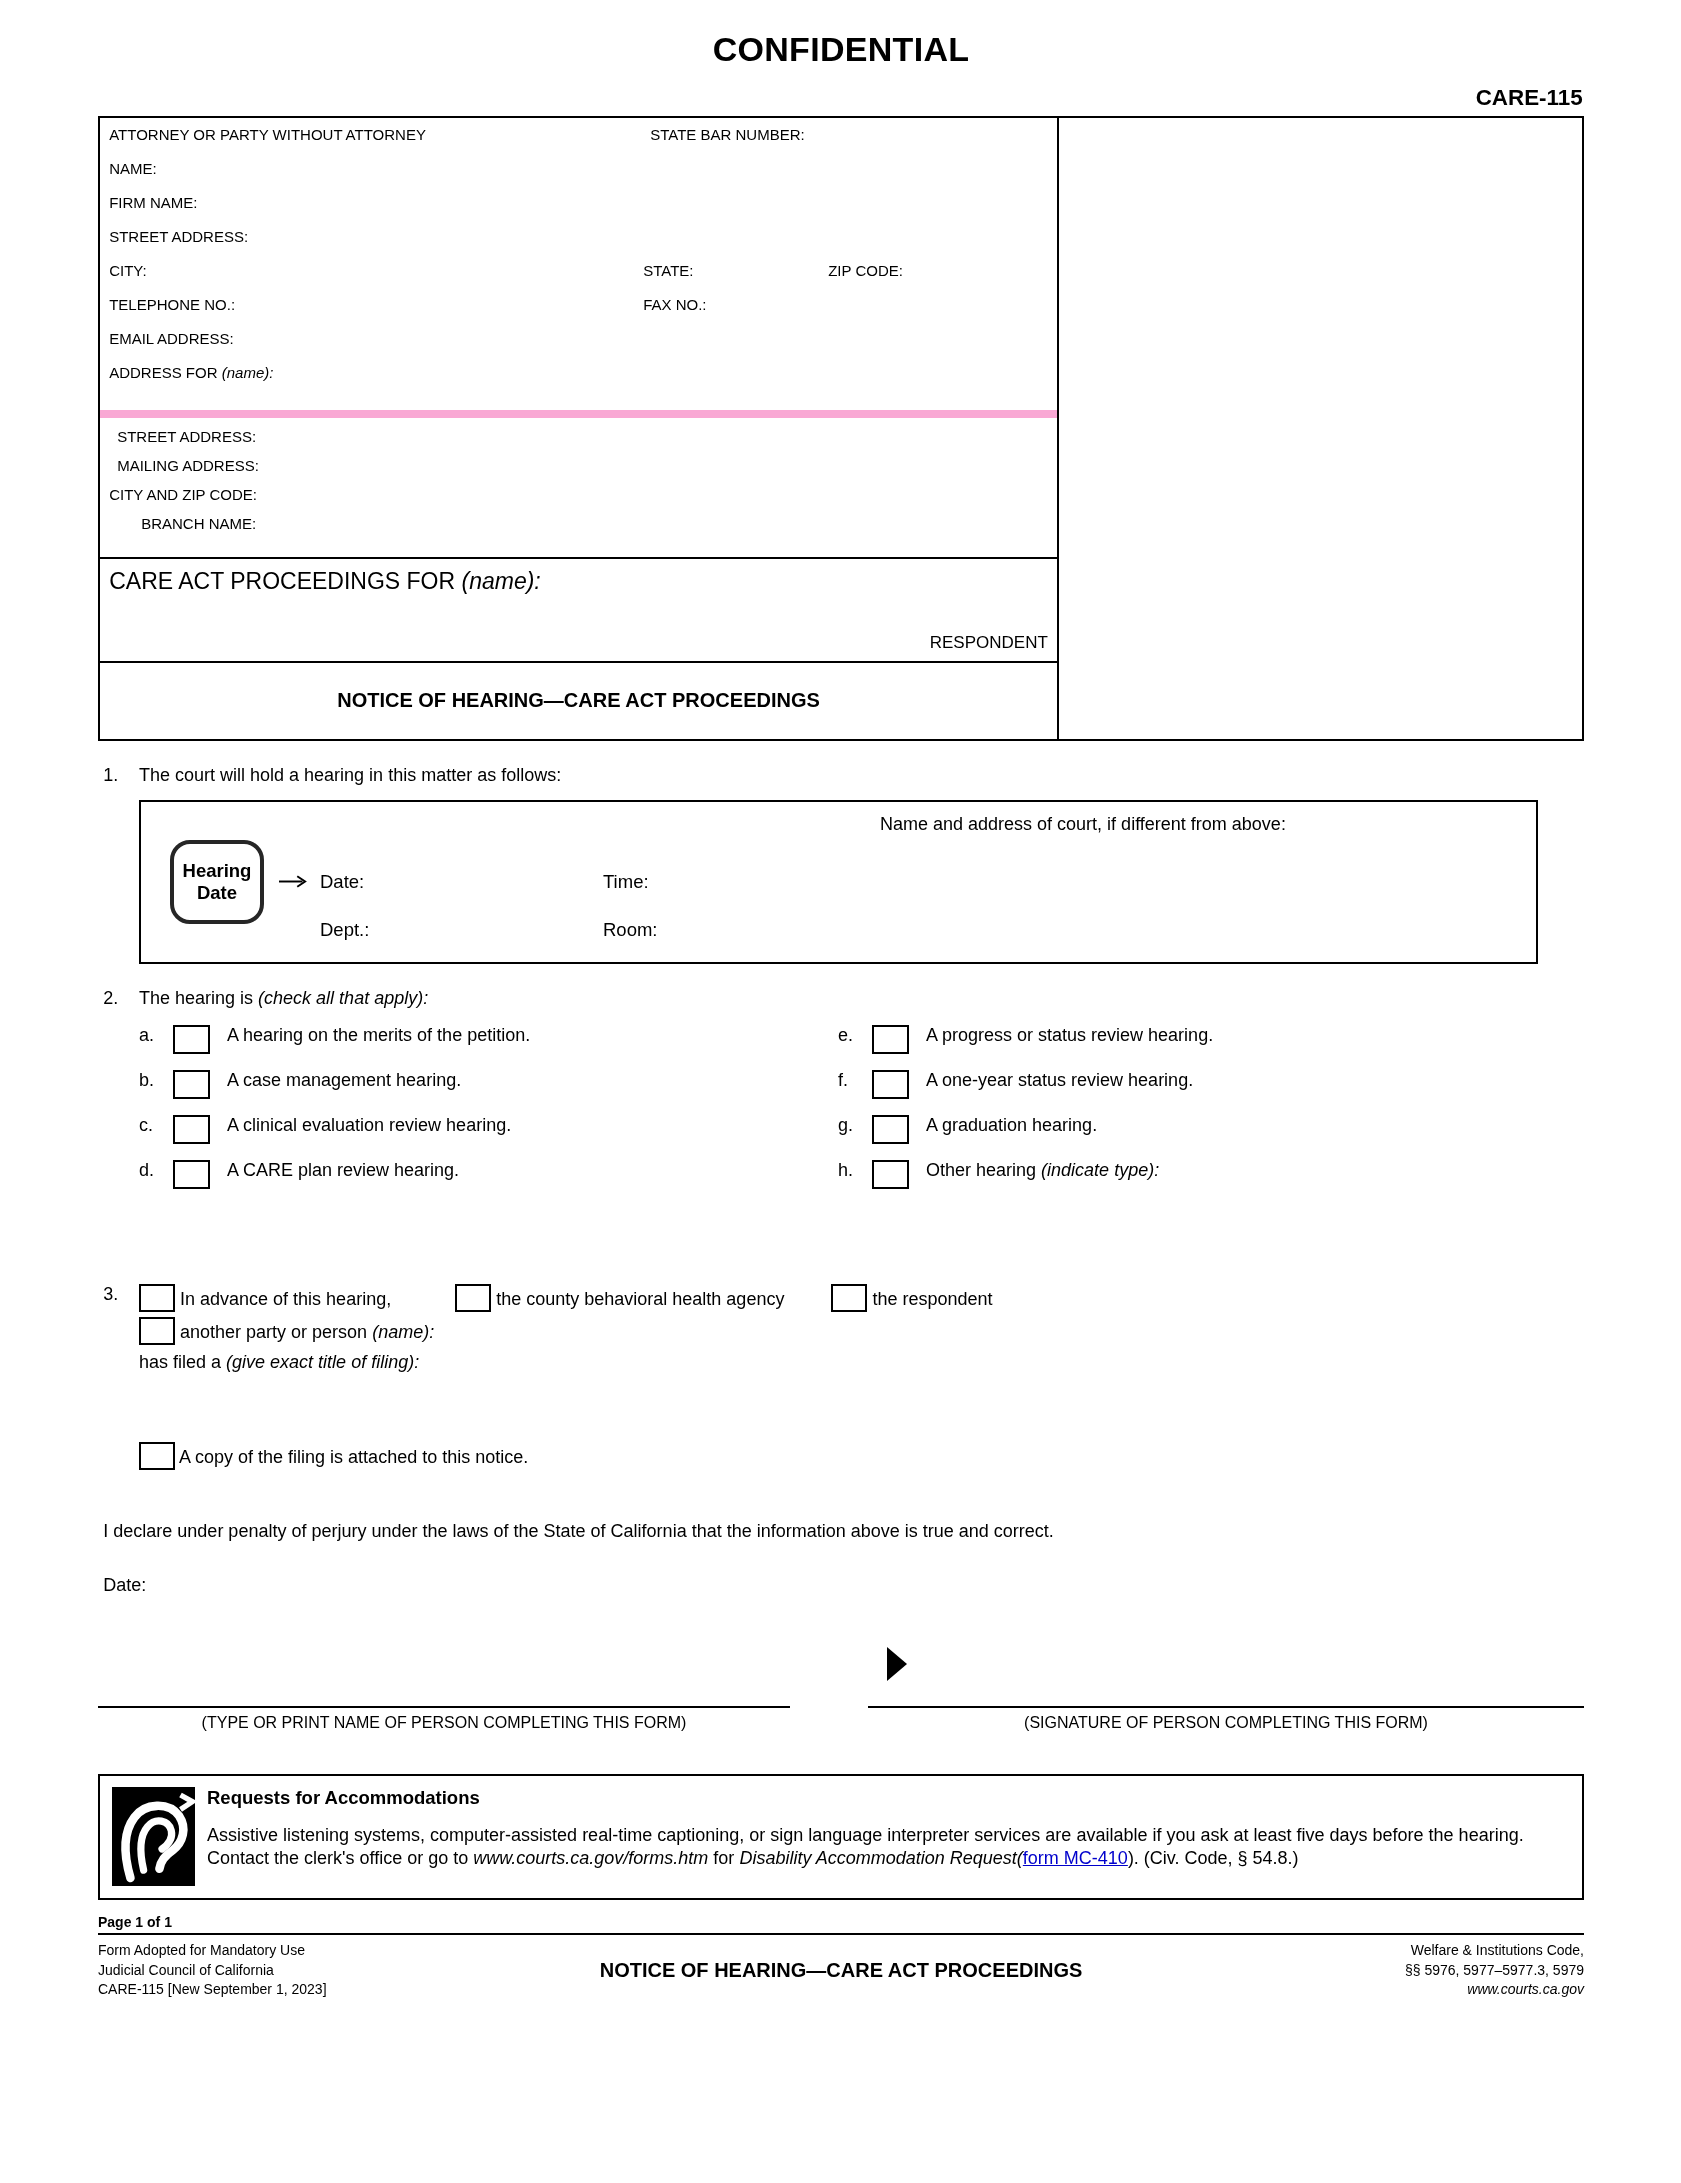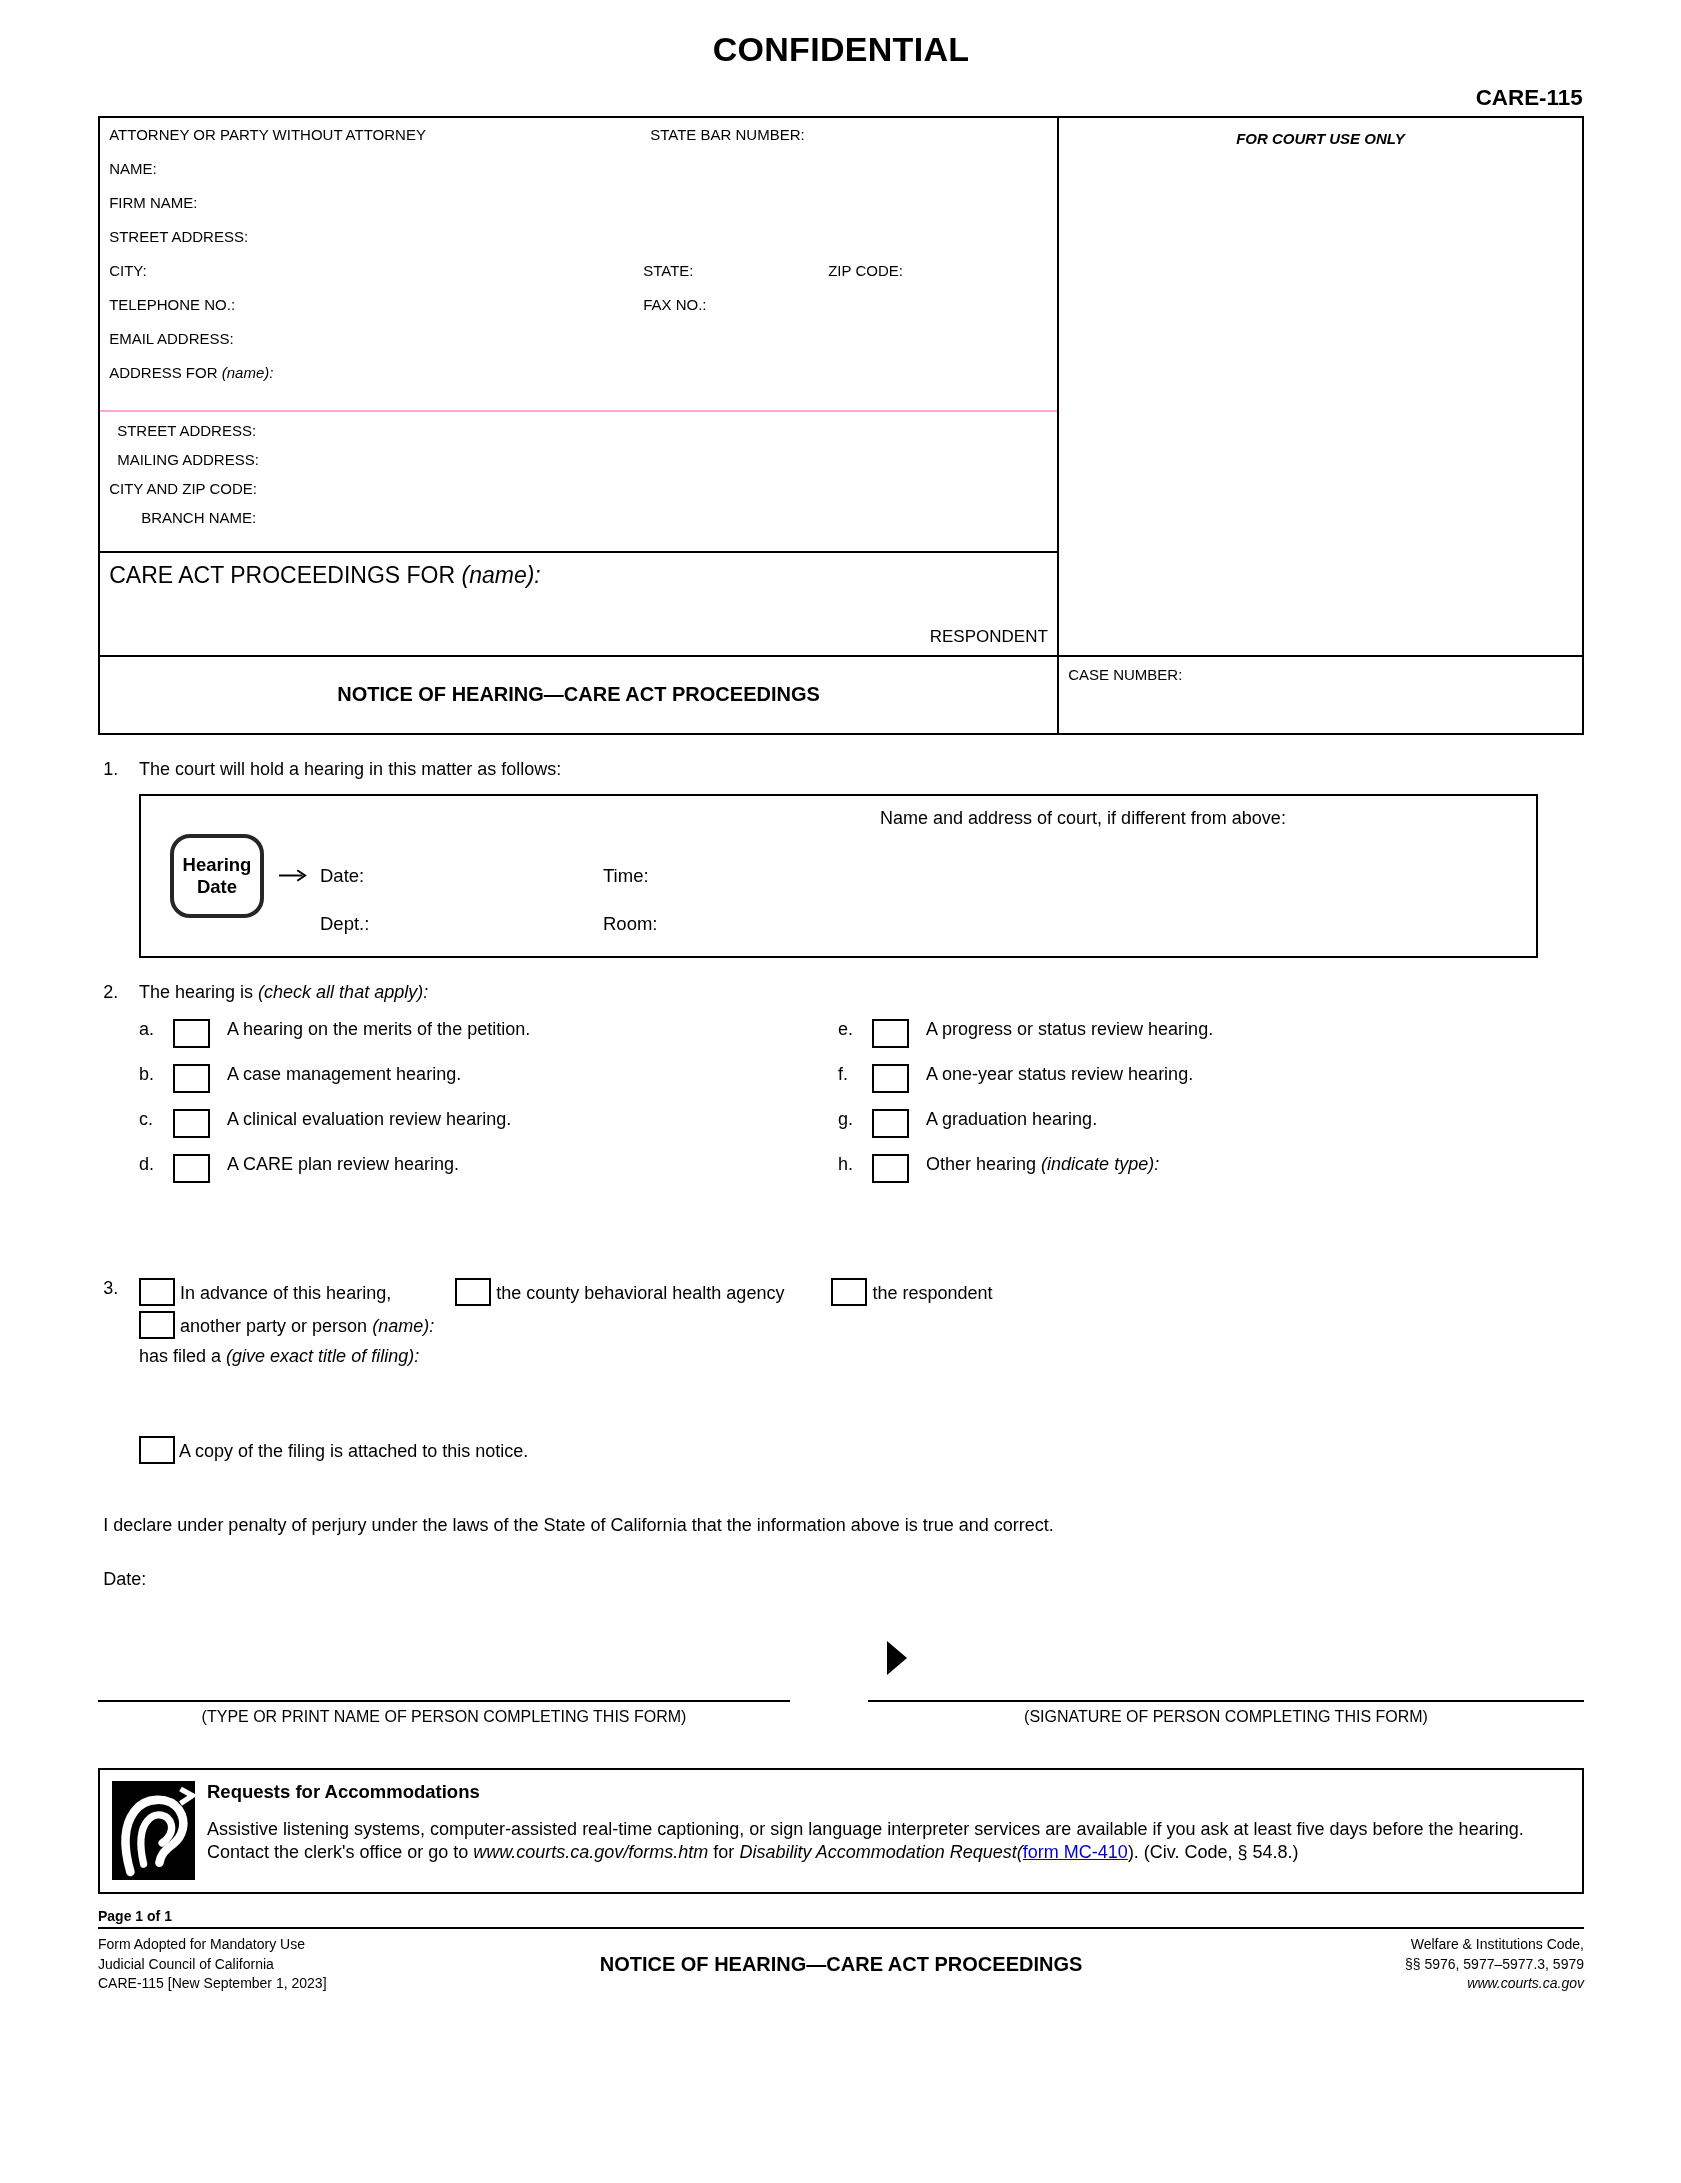--- a/index.html
+++ b/index.html
@@ -76,21 +76,21 @@
   .case-number {
     height: 76px;
     box-sizing: border-box;
     padding: 9.2px 0 0 9.2px;
     font-size: 15px;
   }
 
   .attorney-block {
     box-sizing: border-box;
     padding: 9.2px 0 10.6px 9.2px;
-    border-bottom: 2px solid #f9a8d4;
+    border-bottom: 8px solid #f9a8d4;
     text-decoration: underline;
   }
   .fld {
     font-size: 15px;
     line-height: 1;
     height: 34px;
     position: relative;
   }
   .fld .lbl { position: absolute; left: 0; top: 0; white-space: nowrap; }
   .fld .lbl.c2 { left: 541px; }
@@ -425,28 +425,20 @@
         </div>
         <div class="respondent">RESPONDENT</div>
       </div>
 
       <div class="title-block">
         <div class="t">NOTICE OF HEARING—CARE ACT PROCEEDINGS</div>
       </div>
 
     </div>
 
-    <div class="cap-right">
-      <div class="court-use">
-        <div class="court-use-label">FOR COURT USE ONLY</div>
-      </div>
-      <div class="case-number">
-        <span>CASE NUMBER:</span>
-      </div>
-    </div>
 
   </div>
 
   <div class="item">
     <div class="num">1.</div>
     <div class="body">The court will hold a hearing in this matter as follows:</div>
   </div>
 
   <div class="hearing-box">
     <div class="court-addr-note">Name and address of court, if different from above:</div>

